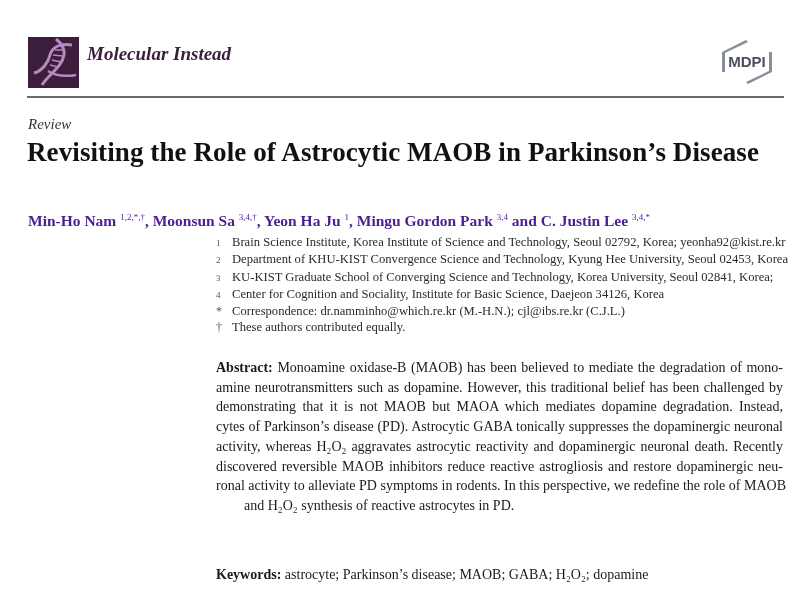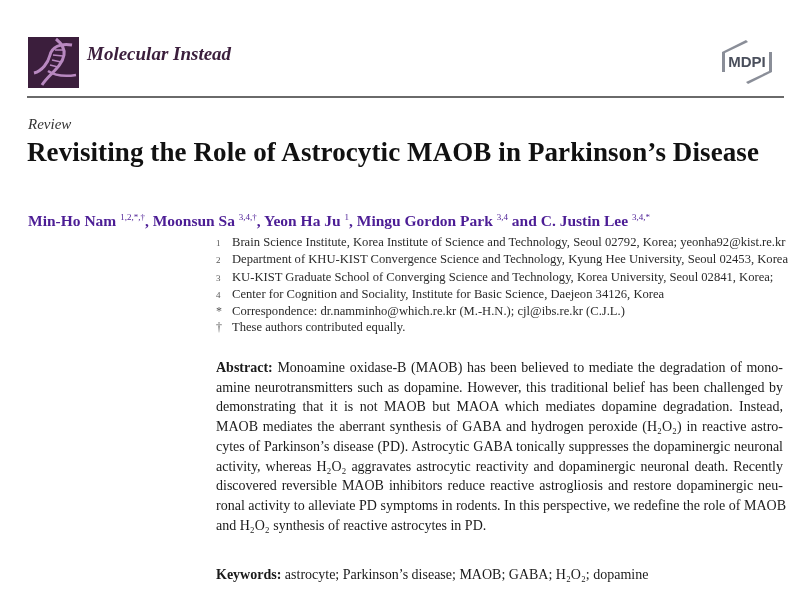--- a/index.html
+++ b/index.html
@@ -36,21 +36,21 @@
   }
   .aff-row { display: flex; }
   .aff-mark { width: 16px; flex: none; font-size: 9px; color: #555; padding-top: 1px; }
   .aff-mark.big { font-size: 12px; padding-top: 0; }
   .aff-text { flex: 1; white-space: nowrap; }
   .abstract {
     position: absolute; left: 216px; top: 358px; width: 567px; font-size: 14px; line-height: 19.7px;
     text-align: justify; color: #1a1a1a;
   }
   .abstract .line { display: block; white-space: nowrap; text-align-last: justify; }
-  .abstract .line.last { text-align-last: left; }
+  .abstract .line.last { text-align-last: left; margin-left: 28px; }
   .label-bold { font-weight: bold; }
   .keywords {
     position: absolute; left: 216px; top: 567px; font-size: 14px; color: #1a1a1a; white-space: nowrap;
   }
 </style>
 </head>
 <body>
 
 <div class="logo-box">
   <svg width="51" height="51" viewBox="0 0 51 51">
@@ -110,21 +110,20 @@
   <div class="aff-row">
     <span class="aff-mark big">†</span>
     <span class="aff-text">These authors contributed equally.</span>
   </div>
 </div>
 
 <div class="abstract">
   <span class="line"><span class="label-bold">Abstract:</span><span> Monoamine oxidase-B (MAOB) has been believed to mediate the degradation of mono-</span></span>
   <span class="line">amine neurotransmitters such as dopamine. However, this traditional belief has been challenged by</span>
   <span class="line">demonstrating that it is not MAOB but MAOA which mediates dopamine degradation. Instead,</span>
-  <span class="line">MAOB mediates the aberrant synthesis of GABA and hydrogen peroxide (H₂O₂) in reactive astro-</span>
   <span class="line">cytes of Parkinson’s disease (PD). Astrocytic GABA tonically suppresses the dopaminergic neuronal</span>
   <span class="line">activity, whereas H₂O₂ aggravates astrocytic reactivity and dopaminergic neuronal death. Recently</span>
   <span class="line">discovered reversible MAOB inhibitors reduce reactive astrogliosis and restore dopaminergic neu-</span>
   <span class="line">ronal activity to alleviate PD symptoms in rodents. In this perspective, we redefine the role of MAOB</span>
   <span class="line last">and H₂O₂ synthesis of reactive astrocytes in PD.</span>
 </div>
 
 <div class="keywords">
   <span class="label-bold">Keywords:</span><span> astrocyte; Parkinson’s disease; MAOB; GABA; H₂O₂; dopamine</span>
 </div>

